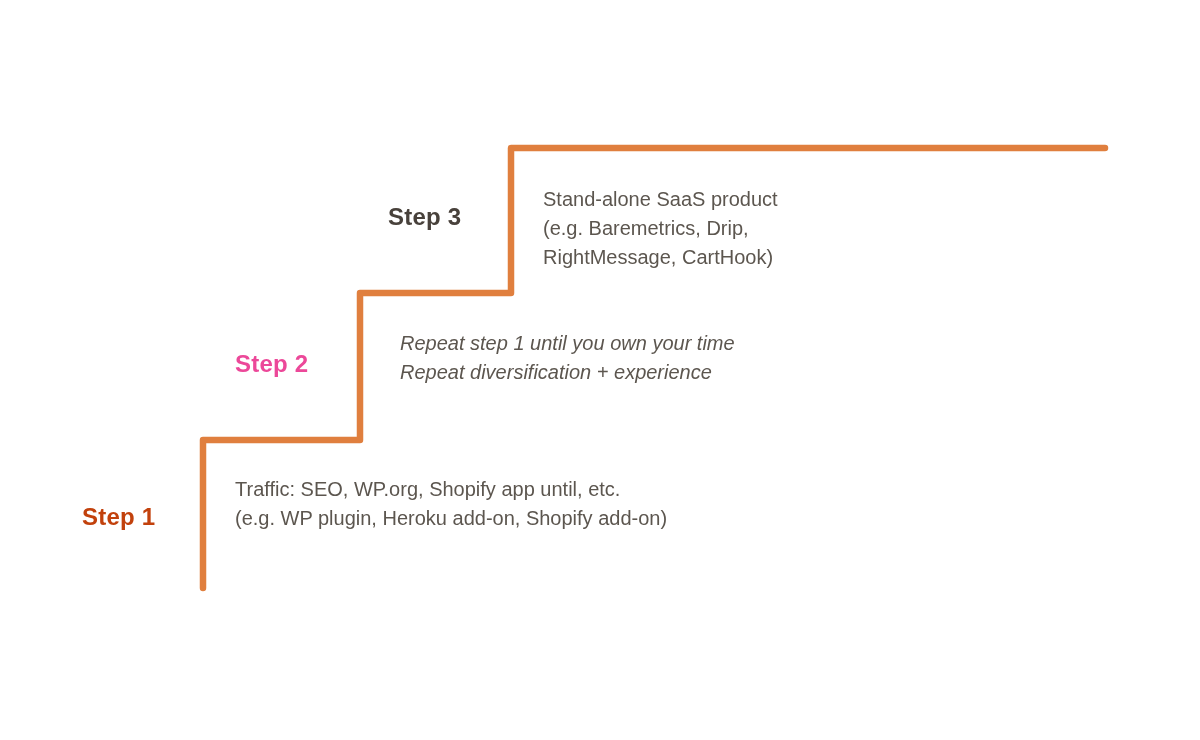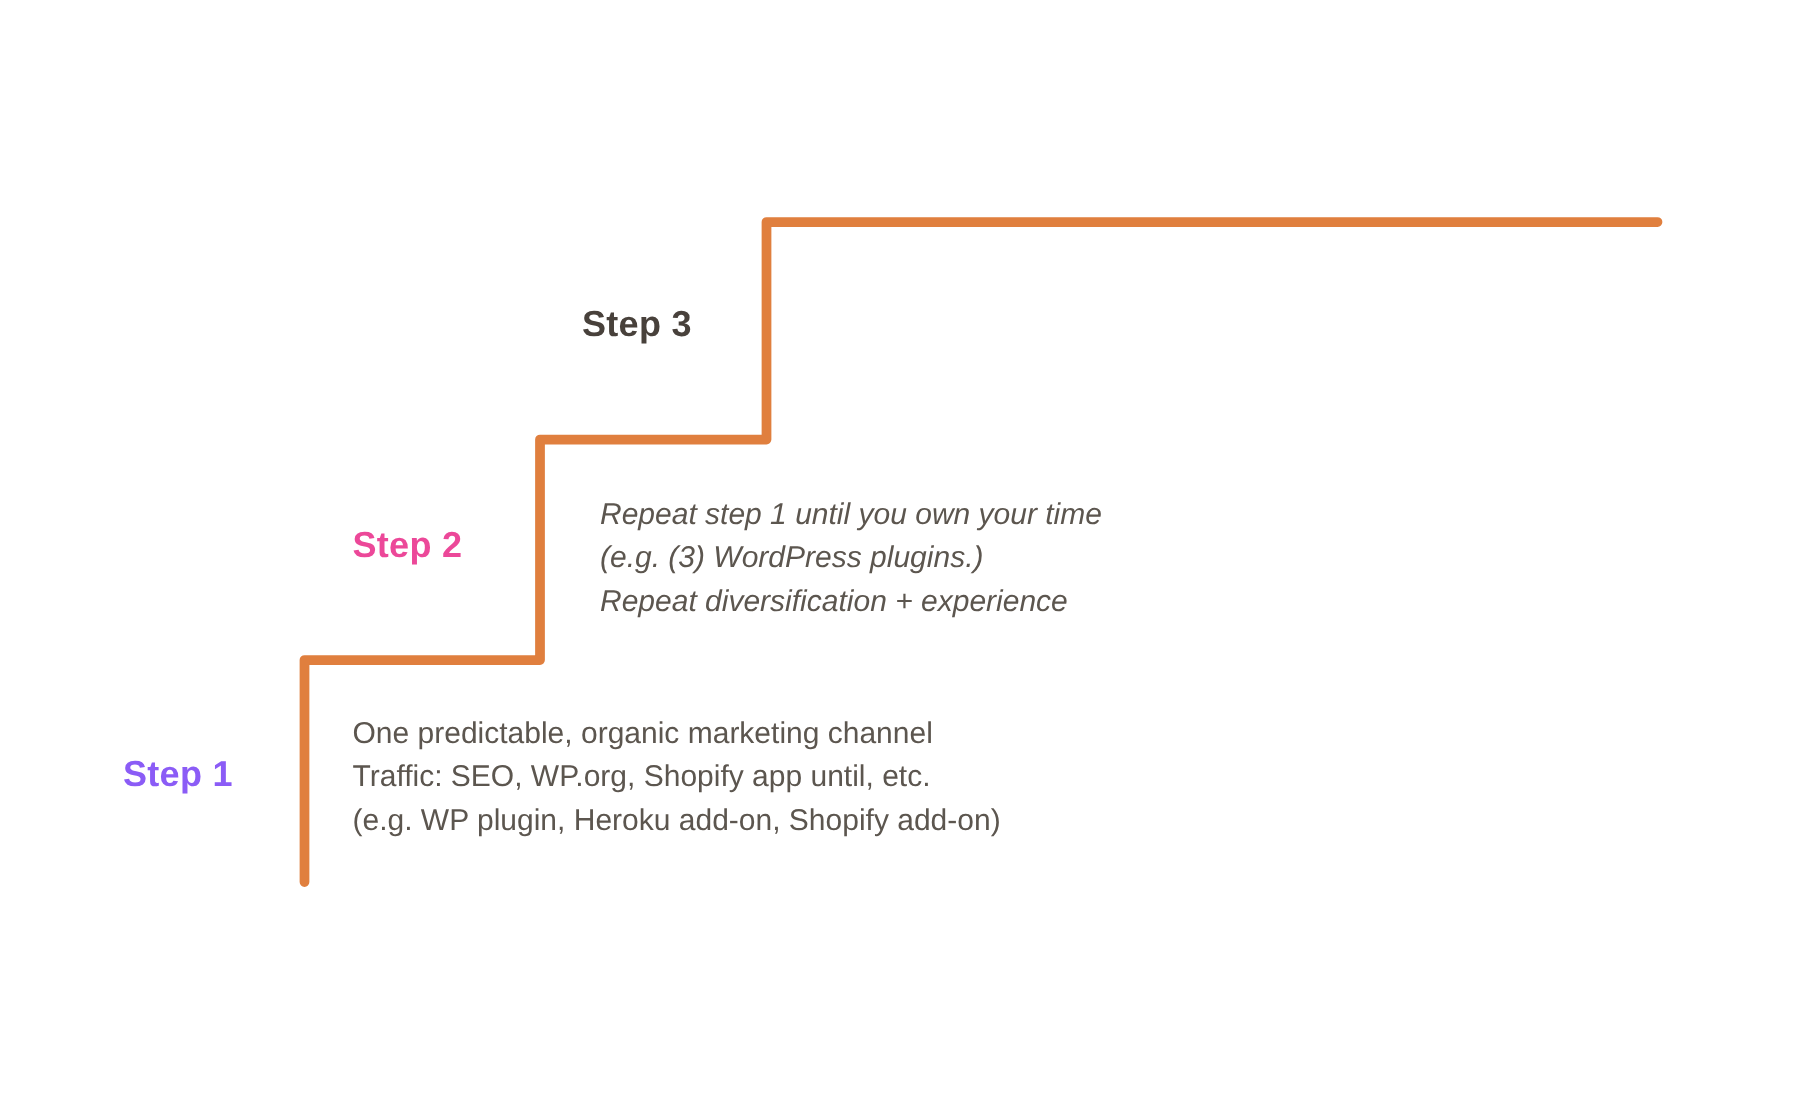--- a/index.html
+++ b/index.html
@@ -49,29 +49,32 @@
 </style>
 </head>
 <body>
 
 <div class="canvas">
 
   <svg class="stair-svg" viewBox="0 0 1200 740" xmlns="http://www.w3.org/2000/svg">
     <polyline points="203,588 203,440 360,440 360,293 511,293 511,148 1105,148" fill="none" stroke="#E07F3E" stroke-width="6.5" stroke-linecap="round" stroke-linejoin="round"></polyline>
   </svg>
 
-  <div class="step-label" id="label-step-1" style="color: #8b5cf6;">Step 1</div>
+  <div class="step-label" id="label-step-1" style="color: #c2410c;">Step 1</div>
   <div class="step-text" id="text-step-1" style="color: rgb(92, 86, 79);">
-    <div>One predictable, organic marketing channel</div>
     <div>Traffic: SEO, WP.org, Shopify app until, etc.</div>
     <div>(e.g. WP plugin, Heroku add-on, Shopify add-on)</div>
   </div>
 
   <div class="step-label" id="label-step-2" style="color: #ec4899;">Step 2</div>
   <div class="step-text" id="text-step-2" style="color: rgb(92, 86, 79);">
     <div>Repeat step 1 until you own your time</div>
-    <div>(e.g. (3) WordPress plugins.)</div>
     <div>Repeat diversification + experience</div>
   </div>
 
   <div class="step-label" id="label-step-3" style="color: rgb(72, 65, 59);">Step 3</div>
+  <div class="step-text" id="text-step-3" style="color: rgb(92, 86, 79);">
+    <div>Stand-alone SaaS product</div>
+    <div>(e.g. Baremetrics, Drip,</div>
+    <div>RightMessage, CartHook)</div>
+  </div>
 
 </div>
 
 </body></html>

